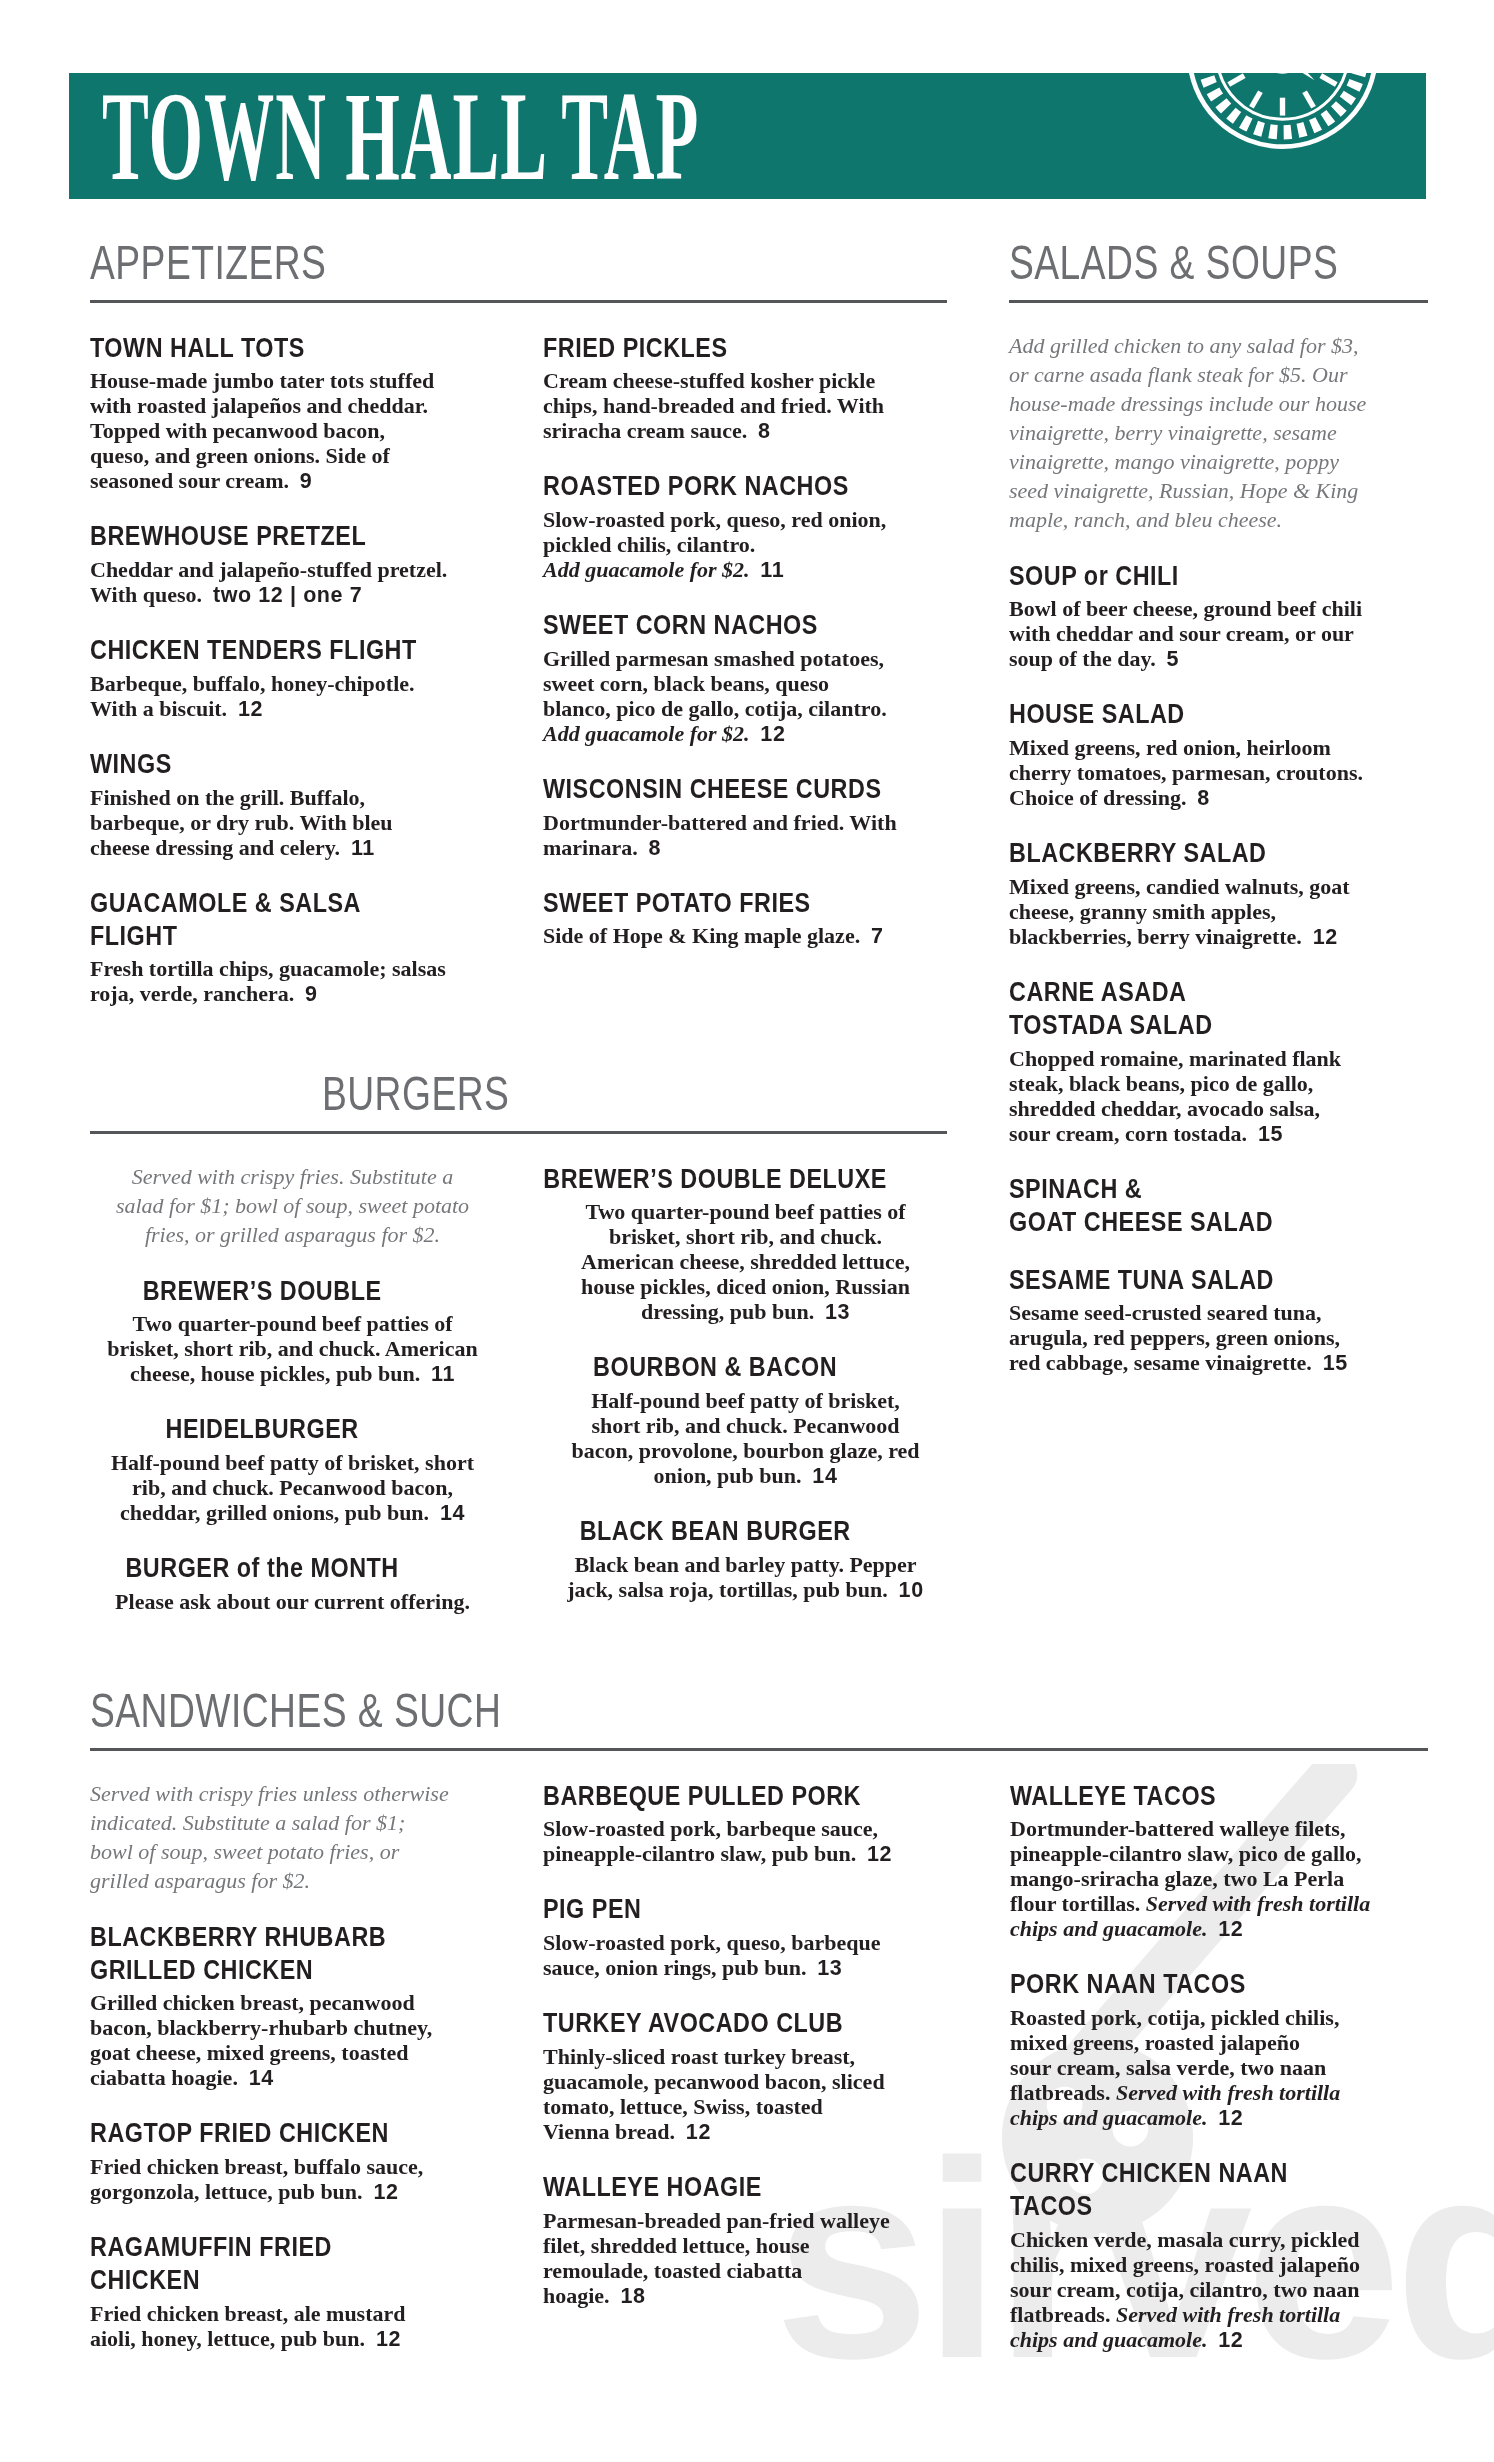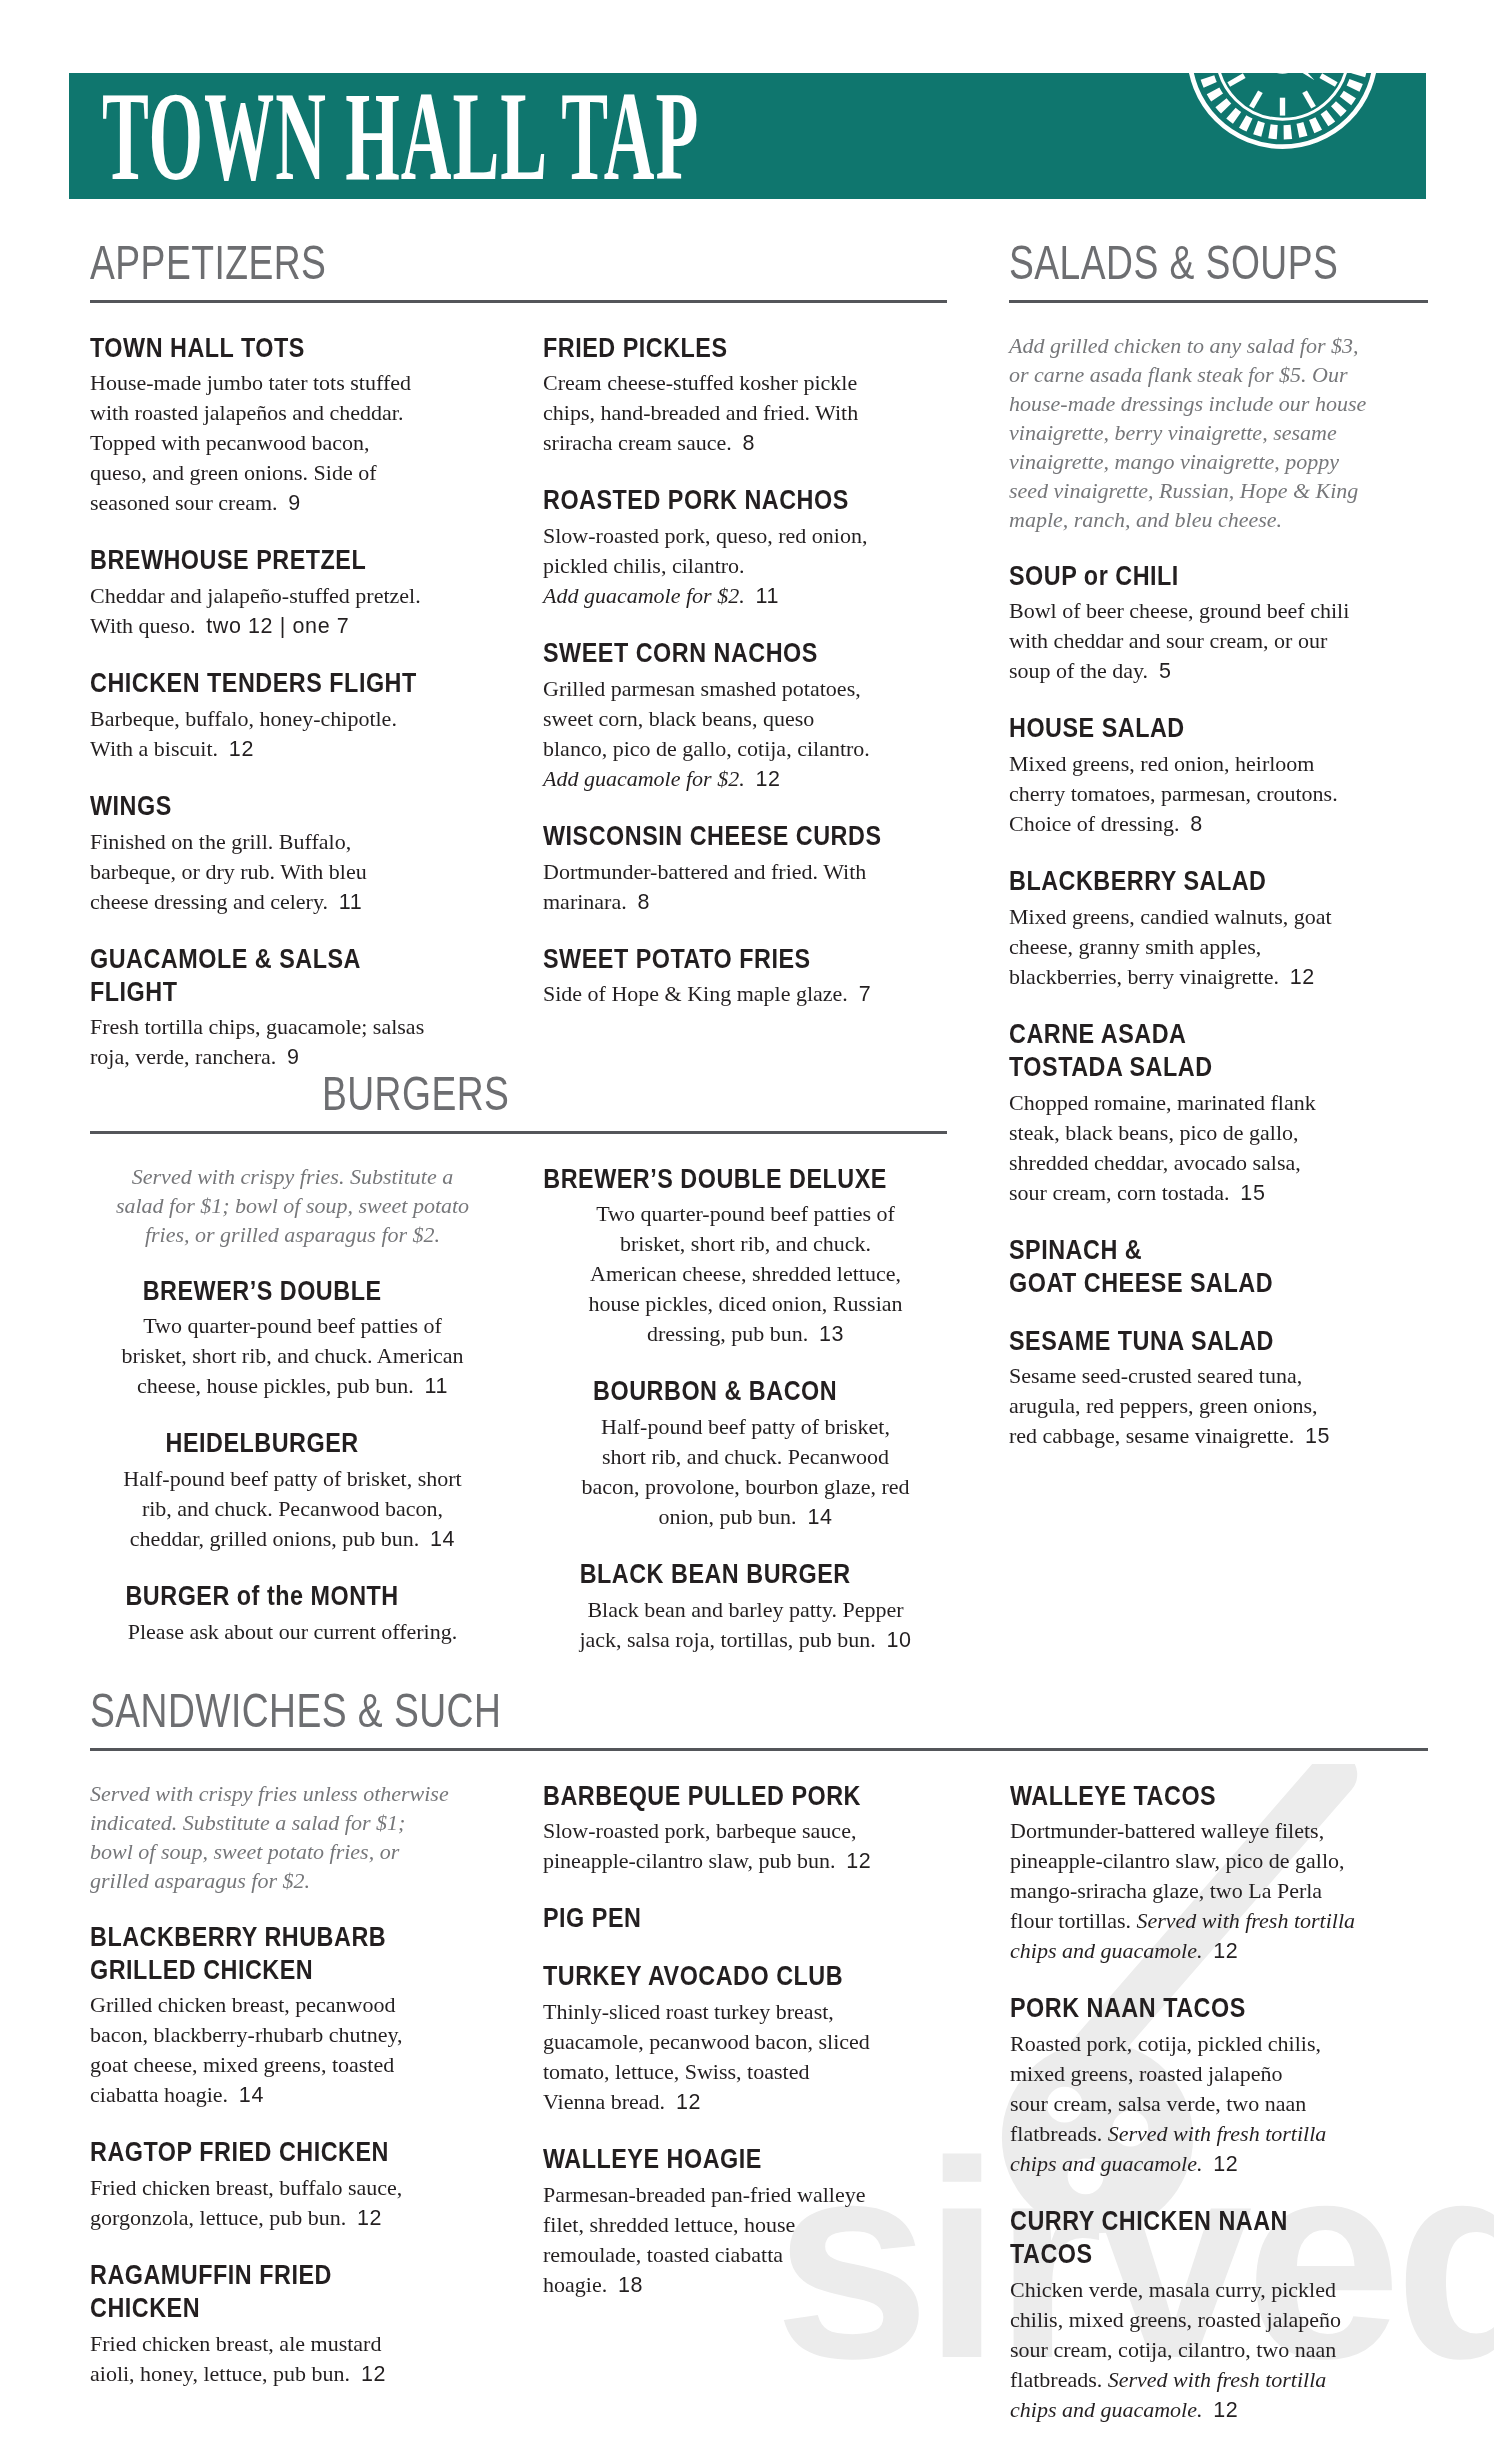--- a/index.html
+++ b/index.html
@@ -74,23 +74,24 @@
     font-size:27.5px; line-height:33px;
     color:#231f20;
     letter-spacing:0.6px;
     transform:scaleX(0.85);
     transform-origin:left top;
     white-space:pre-line;
     margin-bottom:4.8px;
   }
   .item-desc {
     font-family:"Liberation Serif", serif;
-    font-size:22px; line-height:30px;
+    font-size:22px; line-height:25px;
     color:#231f20;
     white-space:pre-line;
+    font-weight:bold;
   }
   .item-desc .it { font-style:italic; }
   .price {
     font-family:"Liberation Sans", sans-serif;
     font-size:21.5px;
     color:#231f20;
     margin-left:10.8px;
     letter-spacing:0.6px;
   }
 
@@ -359,20 +360,22 @@
         </div>
       </div>
     <div class="col col-1">
         <div class="menu-item">
           <div class="item-name">BARBEQUE PULLED PORK</div>
           <div class="item-desc"><span>Slow-roasted pork, barbeque sauce,
 pineapple-cilantro slaw, pub bun.</span><span class="price">12</span></div>
         </div>
         <div class="menu-item">
           <div class="item-name">PIG PEN</div>
+          <div class="item-desc"><span>Slow-roasted pork, queso, barbeque
+sauce, onion rings, pub bun.</span><span class="price">13</span></div>
         </div>
         <div class="menu-item">
           <div class="item-name">TURKEY AVOCADO CLUB</div>
           <div class="item-desc"><span>Thinly-sliced roast turkey breast,
 guacamole, pecanwood bacon, sliced
 tomato, lettuce, Swiss, toasted
 Vienna bread.</span><span class="price">12</span></div>
         </div>
         <div class="menu-item">
           <div class="item-name">WALLEYE HOAGIE</div>

